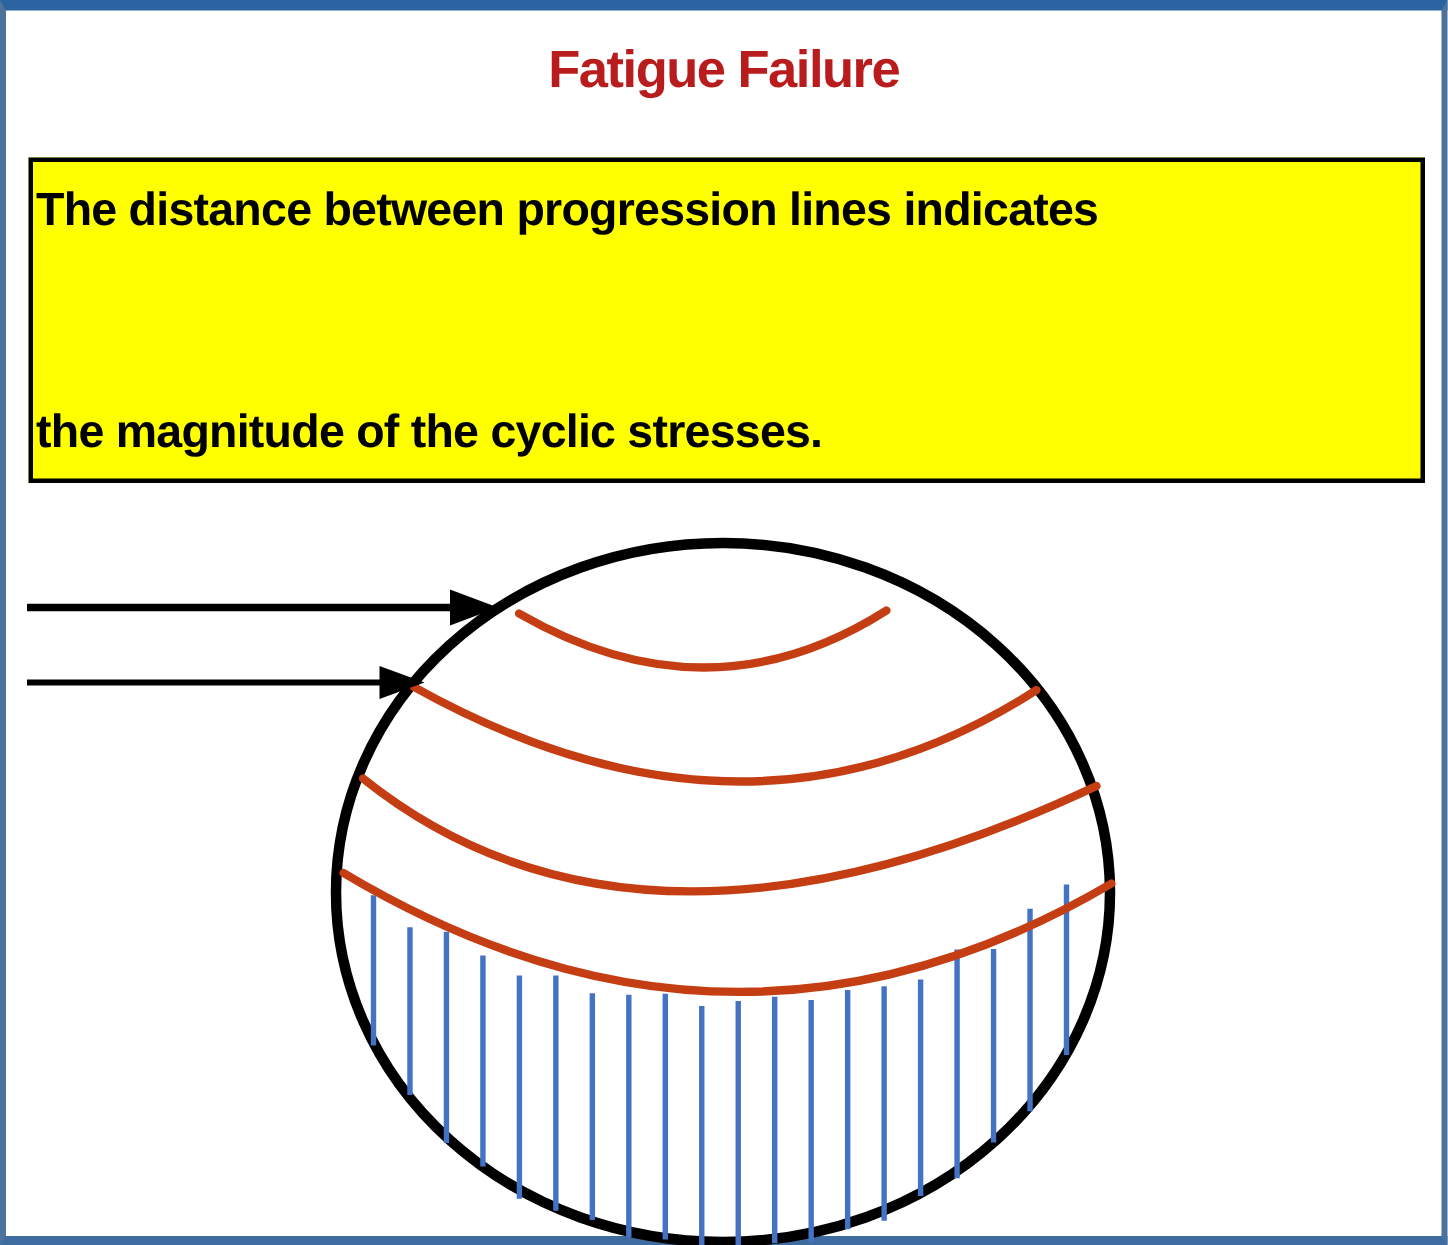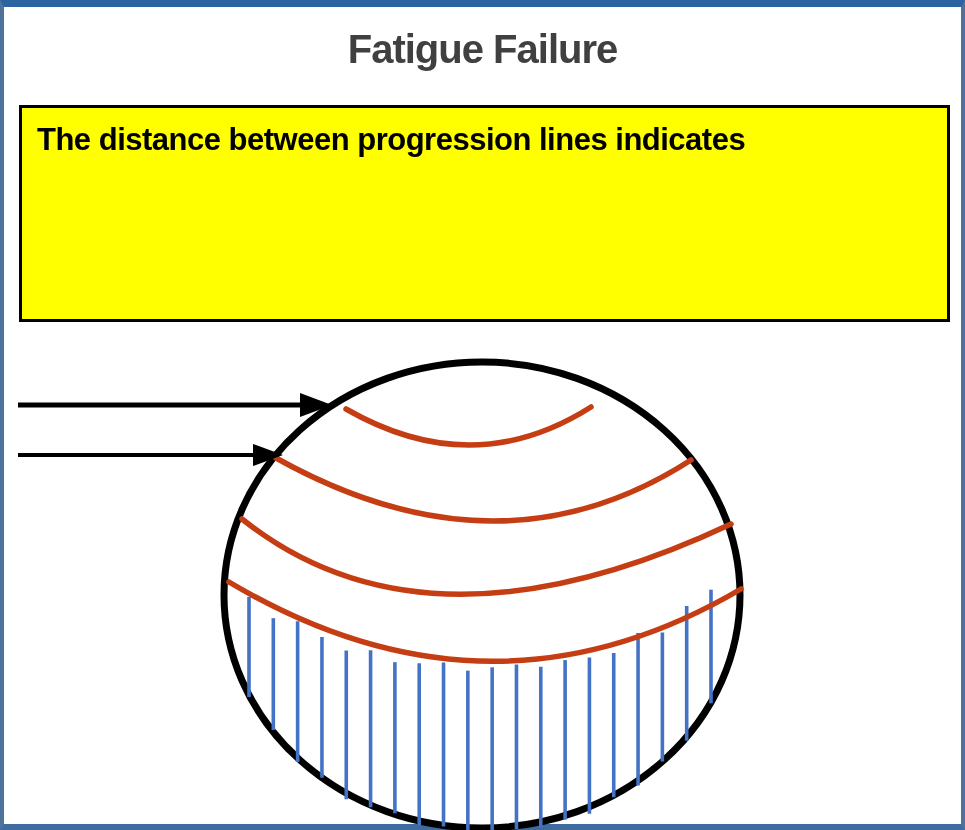--- a/index.html
+++ b/index.html
@@ -23,36 +23,36 @@
     border-right: 4px solid #4d739d;
     border-bottom: 6px solid #3f6ca0;
   }
   .title {
     position: absolute;
     top: 20px;
     left: 0;
     width: 100%;
     margin: 0;
     text-align: center;
-    font-size: 40px;
+    font-size: 35px;
     font-weight: bold;
     letter-spacing: -1px;
-    color: #404040;
+    color: #b91c1c;
     white-space: nowrap;
   }
   .info-box {
     position: absolute;
     left: 15px;
     top: 98px;
     width: 931px;
     height: 217px;
     box-sizing: border-box;
     background: #ffff00;
     border: 3px solid #000000;
-    padding: 16px 18px 14px 15px;
+    padding: 16px 18px 14px 2px;
     display: flex;
     flex-direction: column;
     justify-content: space-between;
   }
   .info-box p {
     margin: 0;
     font-size: 31px;
     font-weight: bold;
     letter-spacing: -0.5px;
     line-height: 1.05;
@@ -68,20 +68,21 @@
 </style>
 </head>
 <body>
 
 <div class="slide" style="border-color: rgb(43, 98, 160) rgb(77, 115, 157) rgb(63, 108, 160); background: rgb(255, 255, 255);">
 
   <h1 class="title">Fatigue Failure</h1>
 
   <div class="info-box" style="background: rgb(255, 255, 0); border-color: rgb(0, 0, 0); color: rgb(0, 0, 0);">
     <p>The distance between progression lines indicates</p>
+    <p>the magnitude of the cyclic stresses.</p>
   </div>
 
   <svg class="diagram-layer" viewBox="0 0 965 830" xmlns="http://www.w3.org/2000/svg">
       <ellipse cx="478" cy="588" rx="258" ry="233" fill="#ffffff" stroke="#000000" stroke-width="7"></ellipse>
       <line x1="245" y1="589.9151999999999" x2="245" y2="690.0568820704527" stroke="#4472c4" stroke-width="3.6"></line>
       <line x1="269.3157894736842" y1="611.1608250000002" x2="269.3157894736842" y2="723.0063712589912" stroke="#4472c4" stroke-width="3.6"></line>
       <line x1="293.63157894736844" y1="614.1793" x2="293.63157894736844" y2="754.9897637461988" stroke="#4472c4" stroke-width="3.6"></line>
       <line x1="317.9473684210526" y1="629.9828000000001" x2="317.9473684210526" y2="770.7460850773991" stroke="#4472c4" stroke-width="3.6"></line>
       <line x1="342.2631578947368" y1="643.4106250000001" x2="342.2631578947368" y2="792.1467924059824" stroke="#4472c4" stroke-width="3.6"></line>
       <line x1="366.57894736842104" y1="643.3356249999999" x2="366.57894736842104" y2="800.1516649351893" stroke="#4472c4" stroke-width="3.6"></line>

